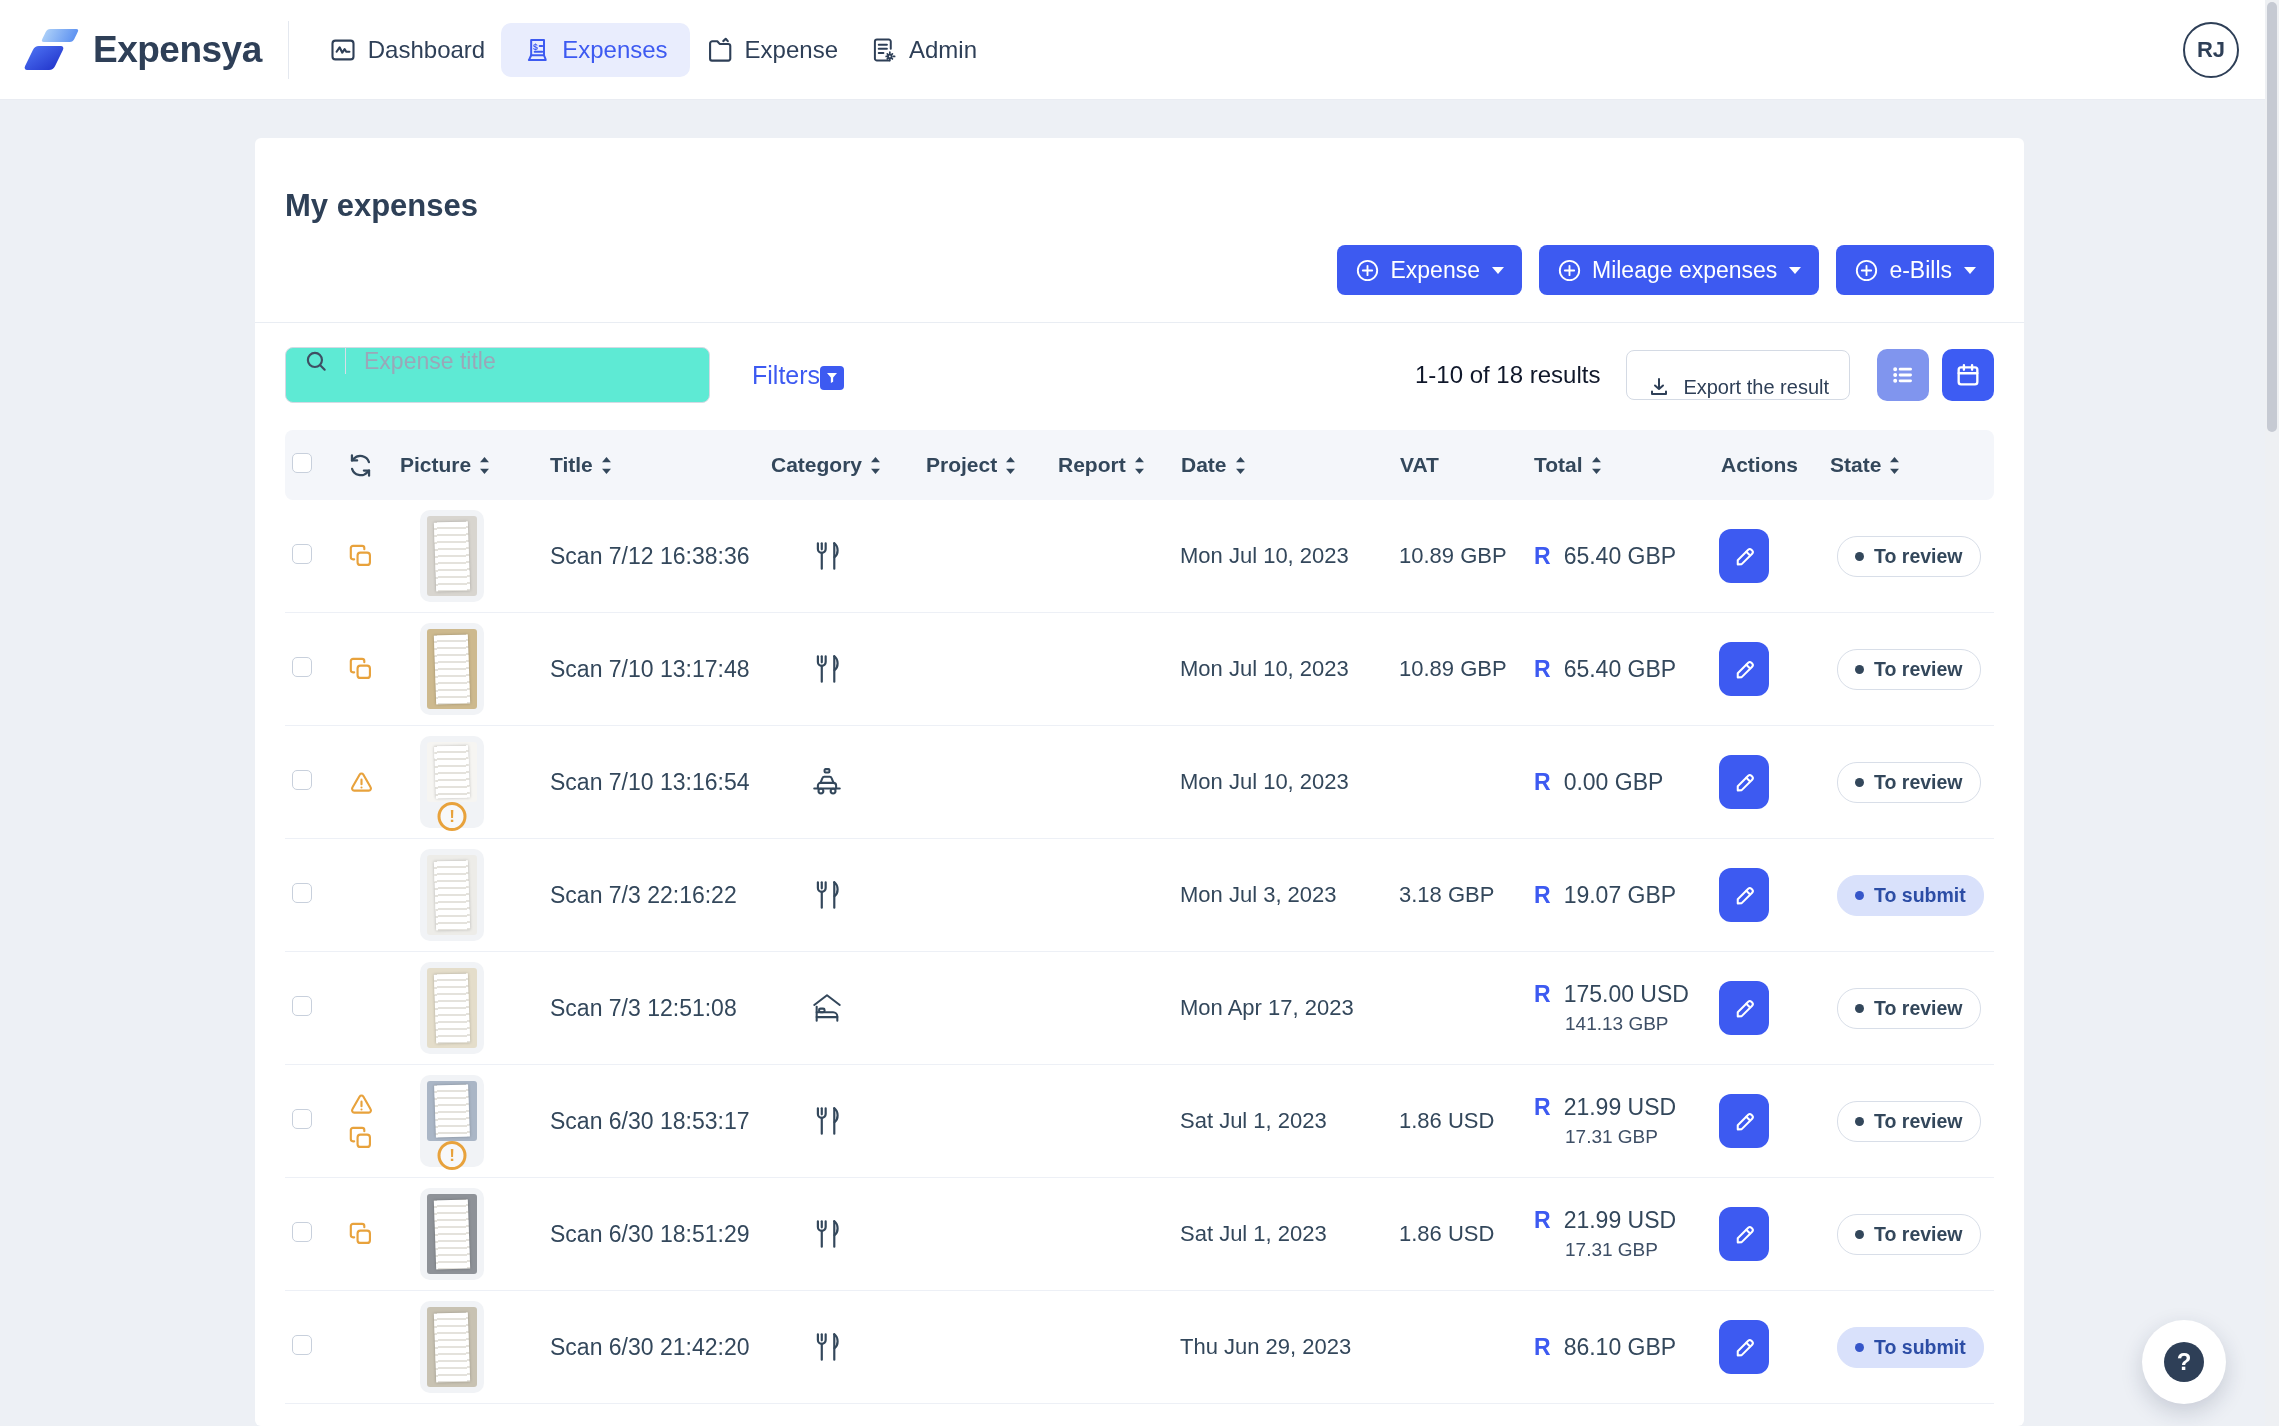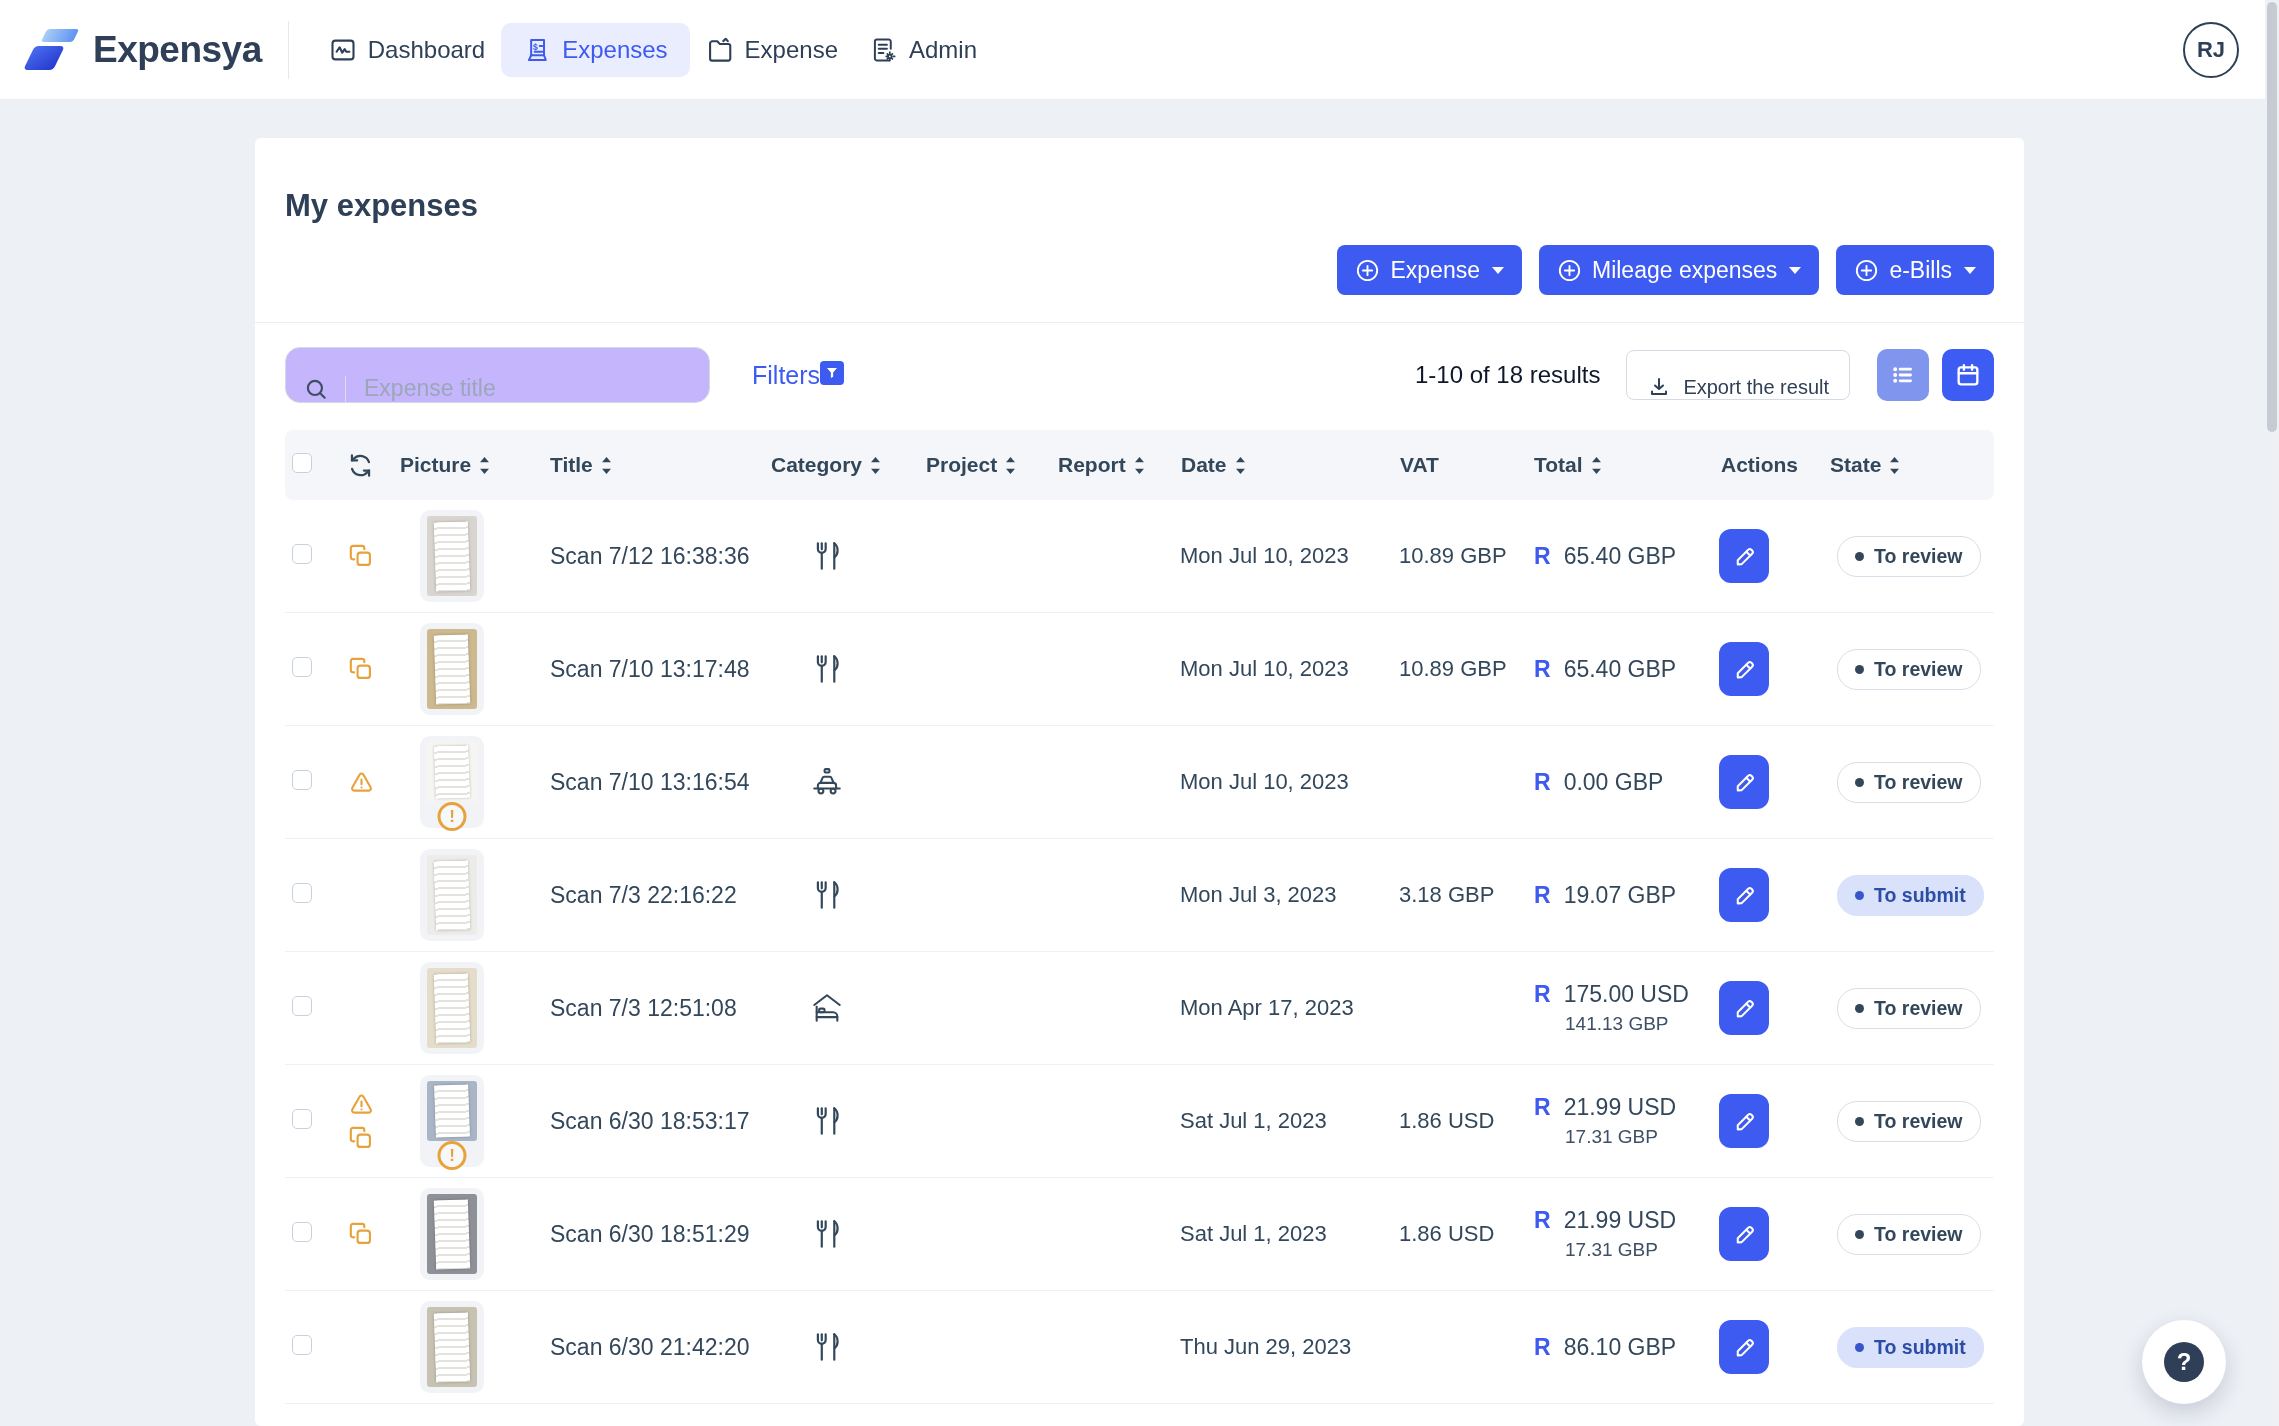--- a/index.html
+++ b/index.html
@@ -51,30 +51,30 @@
   .btn-primary {
     height:50px; padding:0 18px; border:none; border-radius:8px; background:#3d5af1;
     color:#fff; font-family:inherit; font-size:23px; display:flex; align-items:center; gap:10px; cursor:pointer;
   }
   .btn-primary svg { width:25px; height:25px; }
   .caret { width:0; height:0; border-left:6px solid transparent; border-right:6px solid transparent; border-top:7px solid #fff; margin-left:2px; }
   .card-divider { position:absolute; left:0; right:0; top:184px; height:1px; background:#e9edf3; }
   
   .toolbar { position:absolute; left:30px; right:30px; top:209px; height:56px; display:flex; align-items:center; }
   .search-box {
-    width:425px; height:56px; border:1.5px solid #d4dae4; border-radius:15px; background:#c4b5fd;
-    display:flex; align-items:flex-end; overflow:hidden;
+    width:425px; height:56px; border:1.5px solid #d4dae4; border-radius:8px; background:#5eead4;
+    display:flex; align-items:flex-start; overflow:hidden;
   }
   .search-icon-cell { width:60px; display:flex; align-items:center; justify-content:center; border-right:1px solid #d9dee7; cursor:pointer; }
   .search-icon-cell svg { width:26px; height:26px; }
   .search-box input {
     flex:1; border:none; outline:none; font-family:inherit; font-size:23px; color:#33475b; padding:0 18px; background:transparent;
   }
   .search-box input::placeholder { color:#9aa7b8; }
-  .filters-link { margin-left:42px; display:flex; align-items:flex-start; color:#3d5af1; font-size:25px; cursor:pointer; }
+  .filters-link { margin-left:42px; display:flex; align-items:flex-end; color:#3d5af1; font-size:25px; cursor:pointer; }
   .filter-ic { width:24px; height:24px; border-radius:4px; background:#3d5af1; display:flex; align-items:center; justify-content:center; }
   .filter-ic svg { width:16px; height:16px; }
   .toolbar-spacer { flex:1; }
   .results-text { font-size:24px; color:#0f172a; margin-right:26px; white-space:nowrap; }
   .export-btn {
     height:50px; padding:0 20px; background:#fff; border:1.5px solid #d4dae4; border-radius:8px;
     display:flex; align-items:flex-end; gap:12px; font-family:inherit; font-size:20px; color:#2e3f57; cursor:pointer; white-space:nowrap;
   }
   .export-btn svg { width:24px; height:24px; }
   .view-toggle { width:52px; height:52px; border:none; border-radius:10px; display:flex; align-items:center; justify-content:center; cursor:pointer; }

